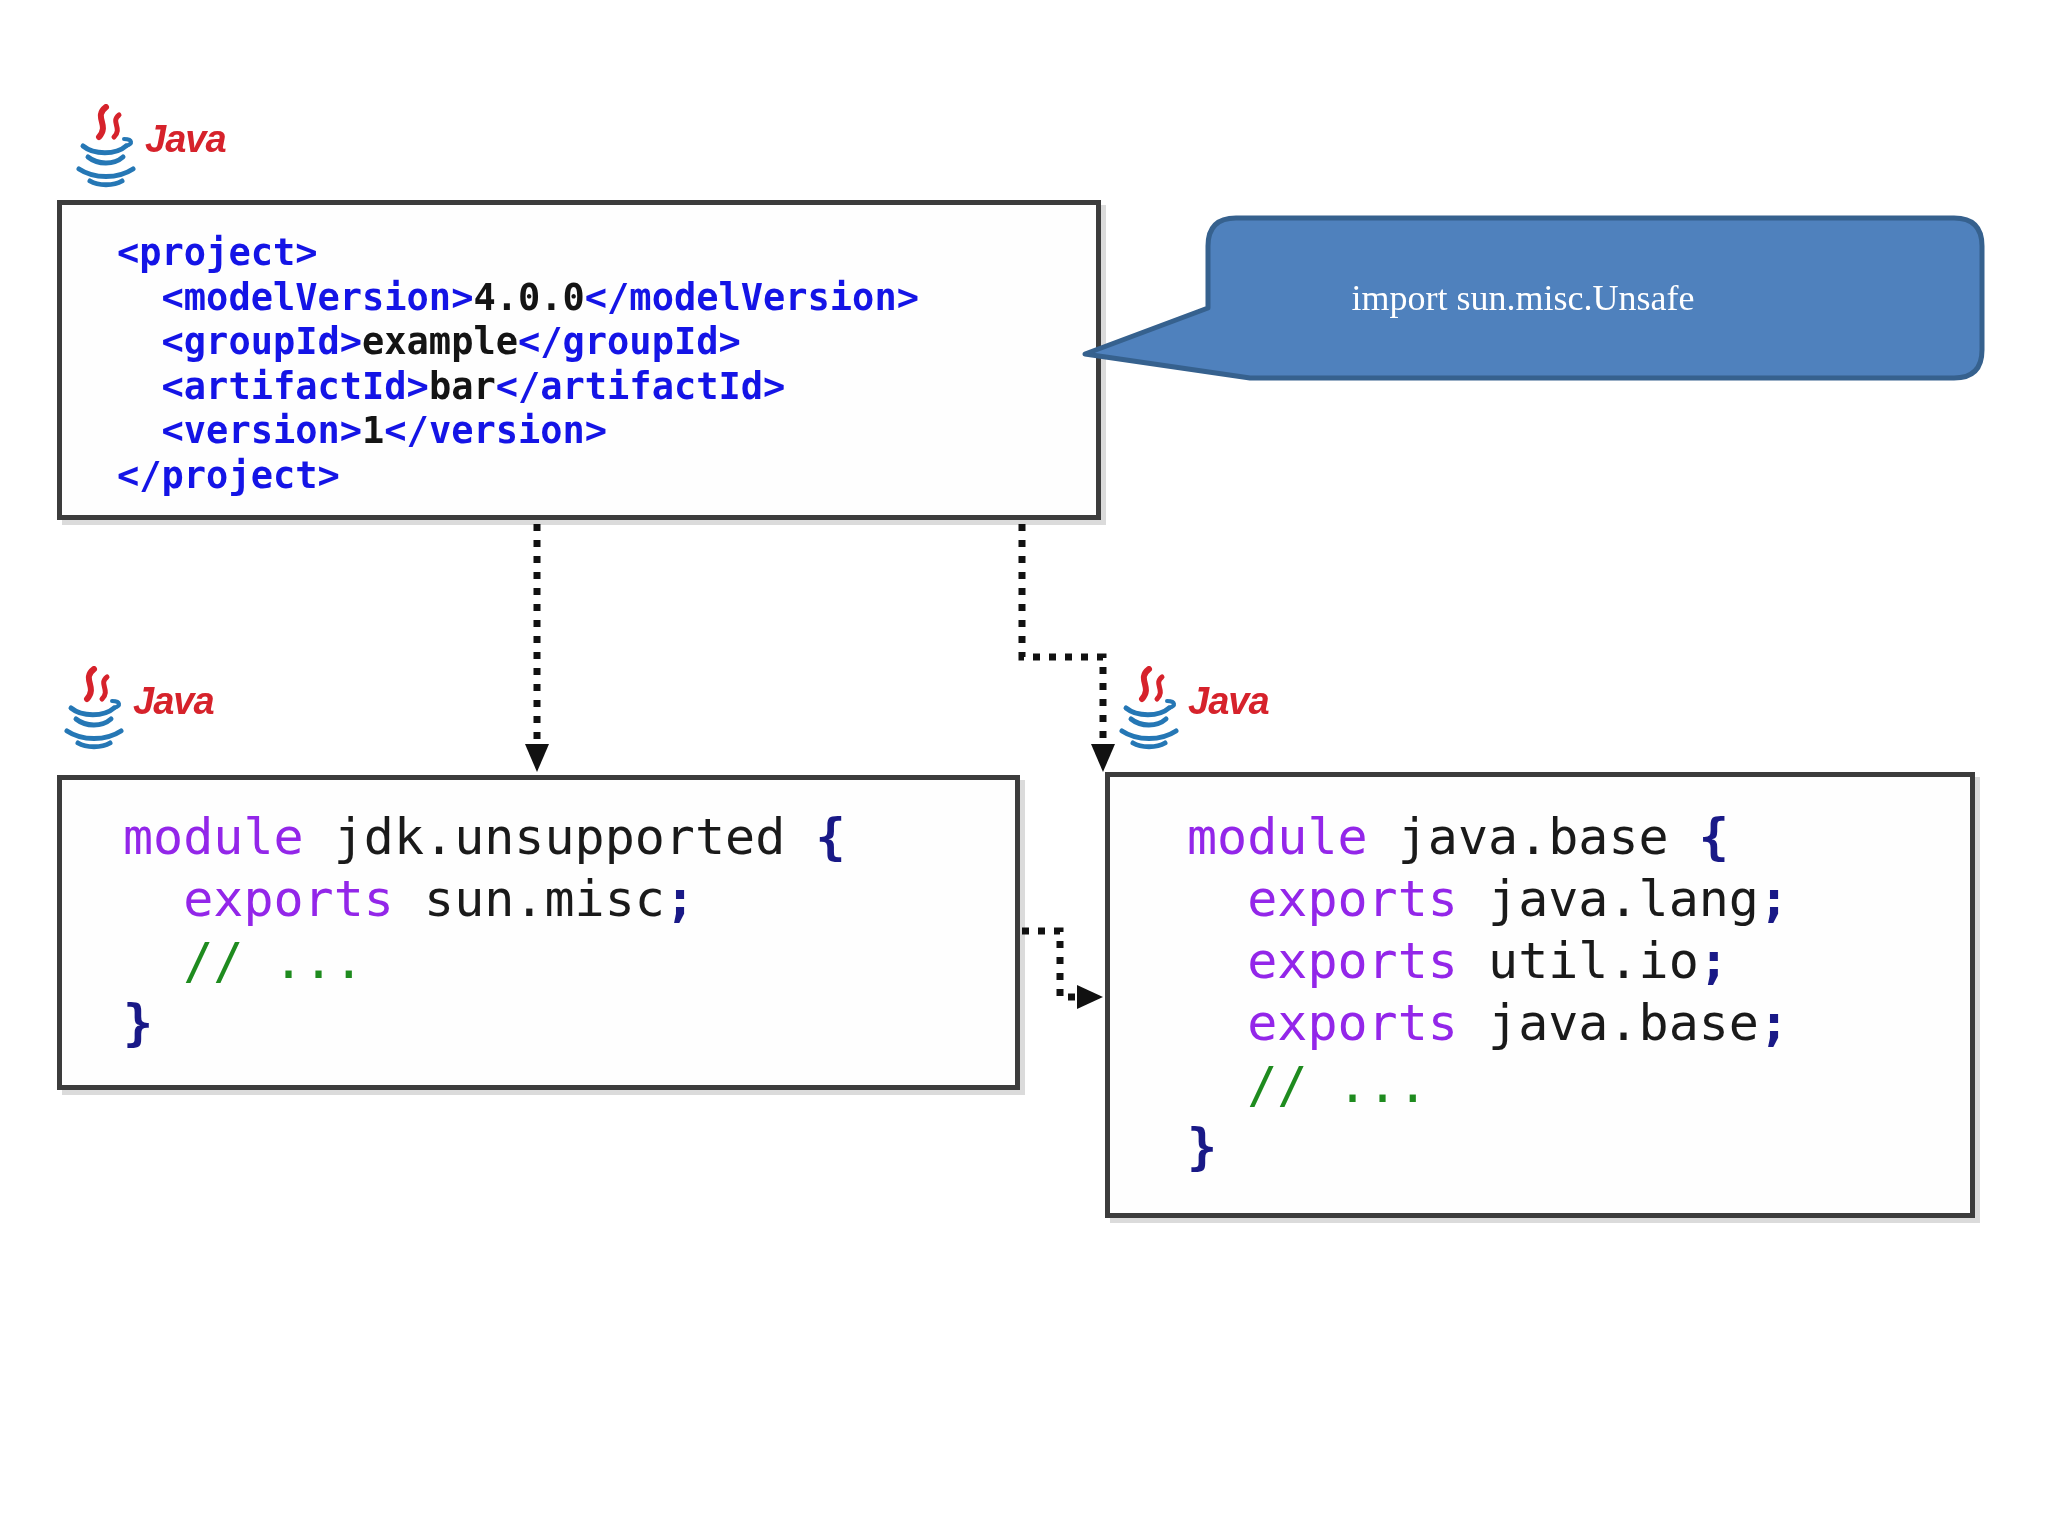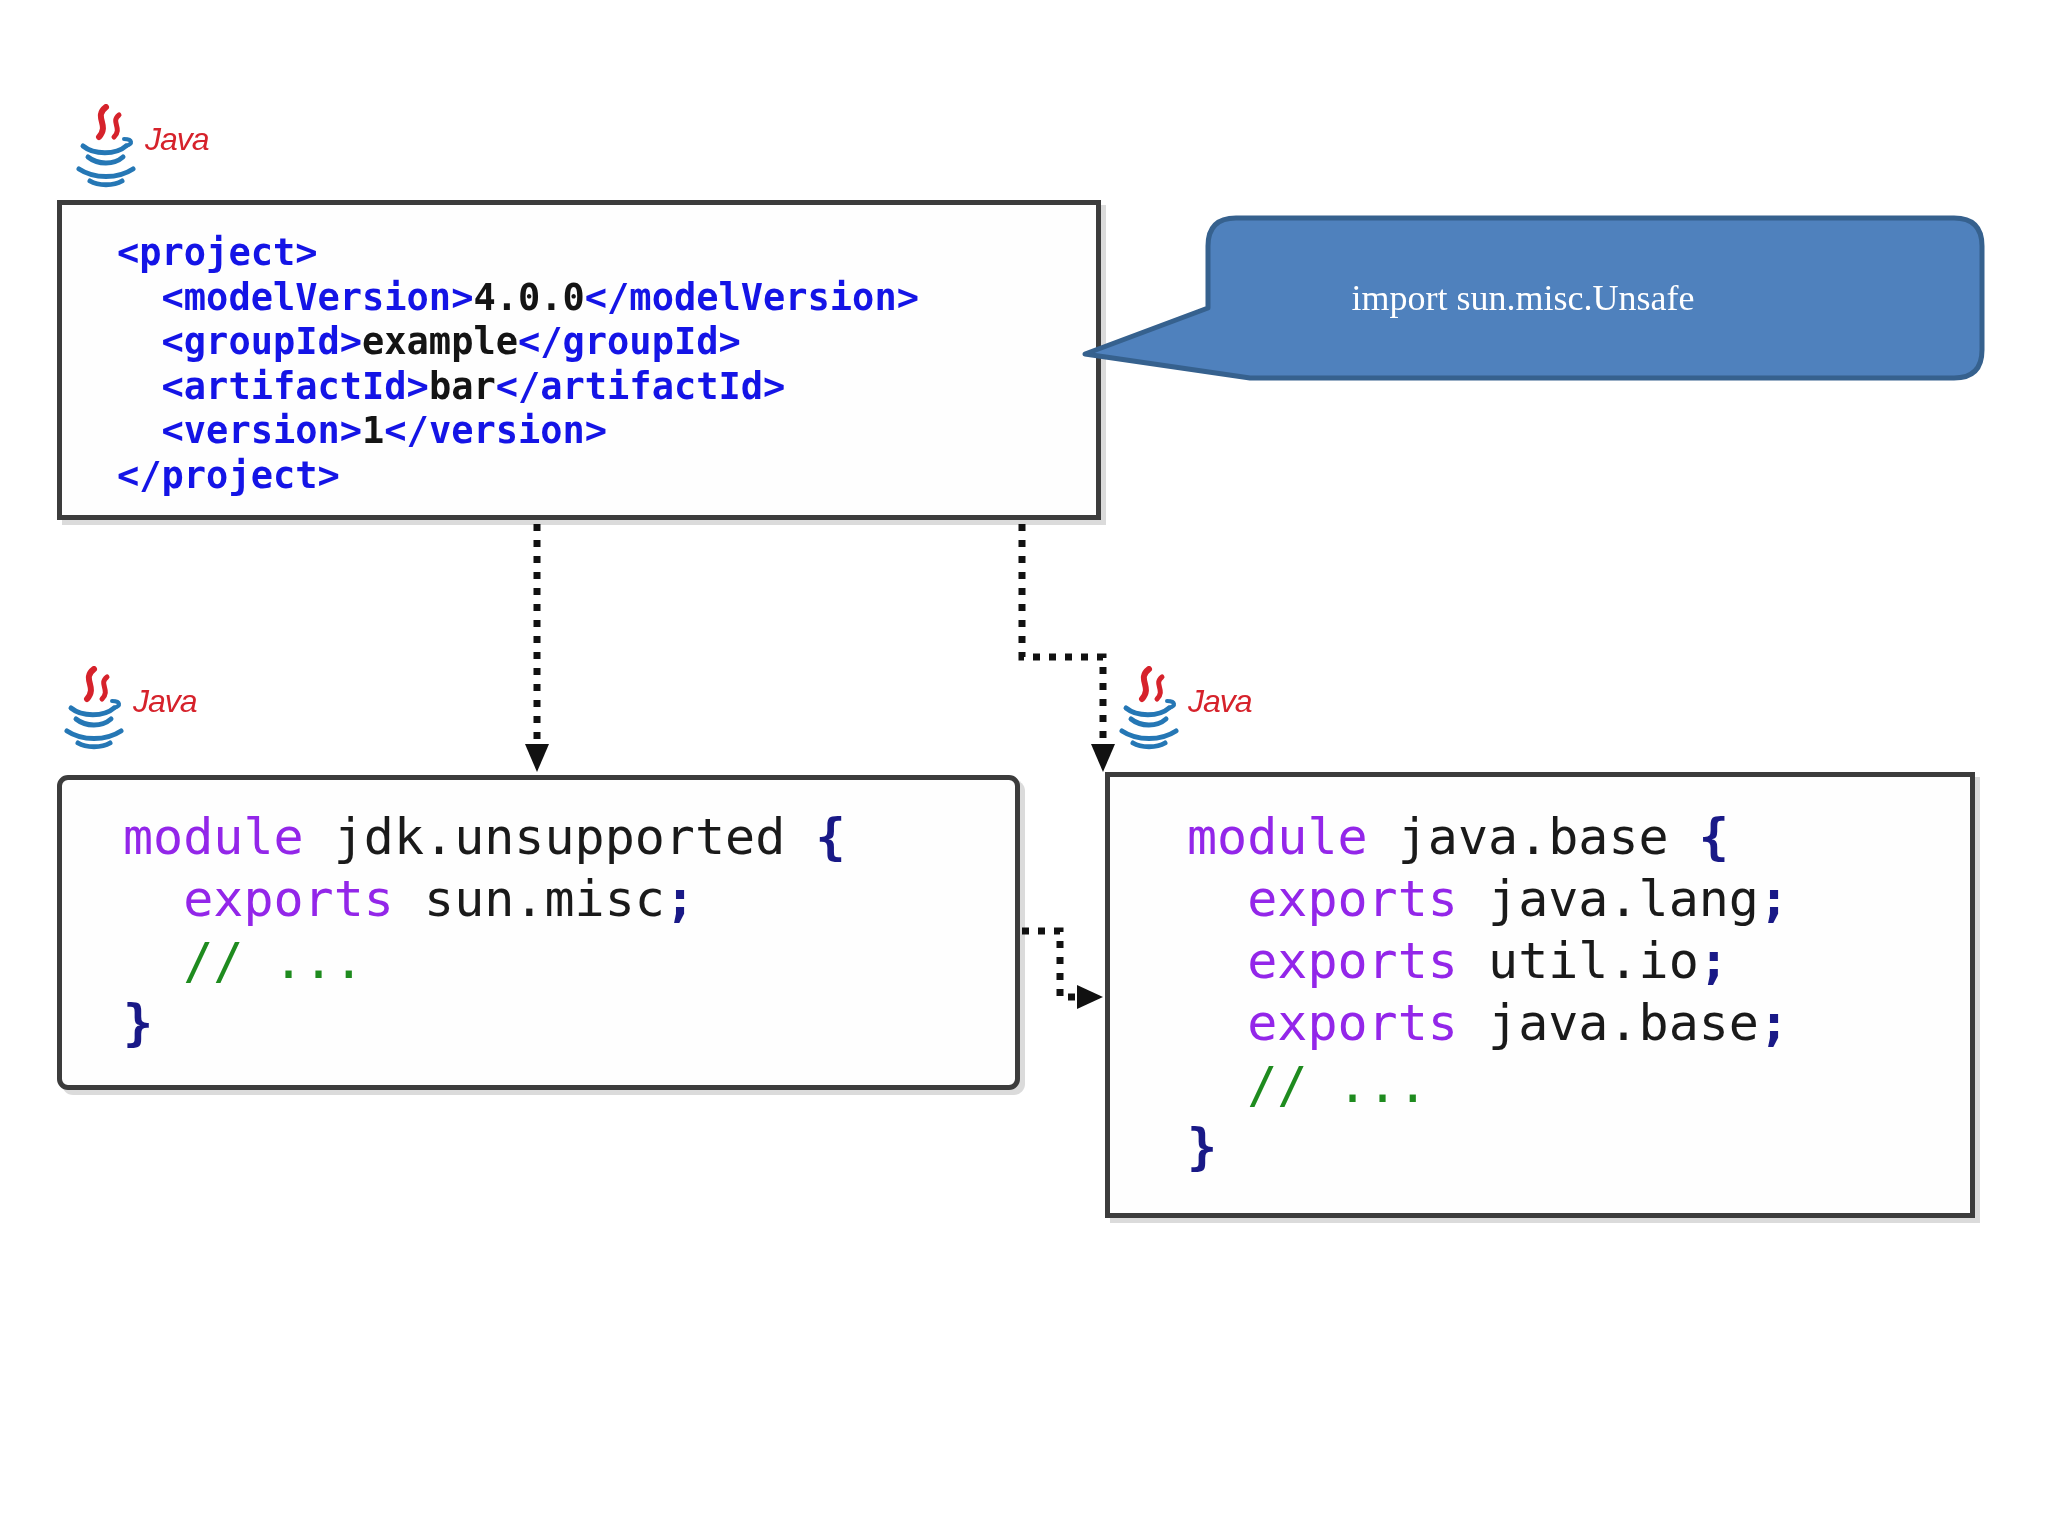--- a/index.html
+++ b/index.html
@@ -6,35 +6,35 @@
   .canvas{position:relative;width:2048px;height:1536px;background:var(--background,#fff);
           overflow:hidden;font-family:"Liberation Sans",sans-serif;}
 
   
   .code-box{position:absolute;box-sizing:border-box;background:var(--box-fill,#fff);
             border:5px solid var(--box-border,#3c3c3c);
             box-shadow:5px 5px 0 rgba(0,0,0,0.14);}
   .pom-box{left:57px;top:200px;width:1044px;height:320px;padding:26px 0 0 55px;
            font:bold 37px "DejaVu Sans Mono",monospace;line-height:44.5px;}
   .mod-left-box{left:57px;top:775px;width:963px;height:315px;padding:26px 12px 0 61px;
-           font:400 50px "DejaVu Sans Mono",monospace;line-height:62px;border-radius:11px;}
+           font:400 50px "DejaVu Sans Mono",monospace;line-height:62px;}
   .mod-right-box{left:1105px;top:772px;width:870px;height:446px;padding:29px 0 0 77px;
            font:400 50px "DejaVu Sans Mono",monospace;line-height:62px;}
   .code-line{white-space:pre;}
   .tok-tag{color:var(--xml-tag);}
   .tok-val{color:var(--xml-value);}
   .tok-kw{color:var(--keyword);}
   .tok-plain{color:var(--code-plain);}
   .tok-cmt{color:var(--comment);}
   .tok-punc{color:var(--punct);font-weight:bold;}
 
   
   .java-logo{position:absolute;display:flex;align-items:center;}
   .java-logo svg{display:block;}
-  .java-label{margin-left:8px;font-style:italic;font-weight:normal;font-size:32px;
+  .java-label{margin-left:8px;font-style:italic;font-weight:bold;font-size:38px;
               letter-spacing:-1px;color:var(--java-red);transform:translateY(-8px);text-align:right;}
 
   
   .callout-svg{position:absolute;left:1070px;top:213px;}
   .callout-text{position:absolute;left:1136px;top:218px;width:774px;height:160px;
                 display:flex;align-items:center;justify-content:center;
                 color:var(--callout-text);font-size:36px;font-family:Liberation Serif, serif;}
 
   
   .connectors{position:absolute;left:0;top:0;pointer-events:none;}

